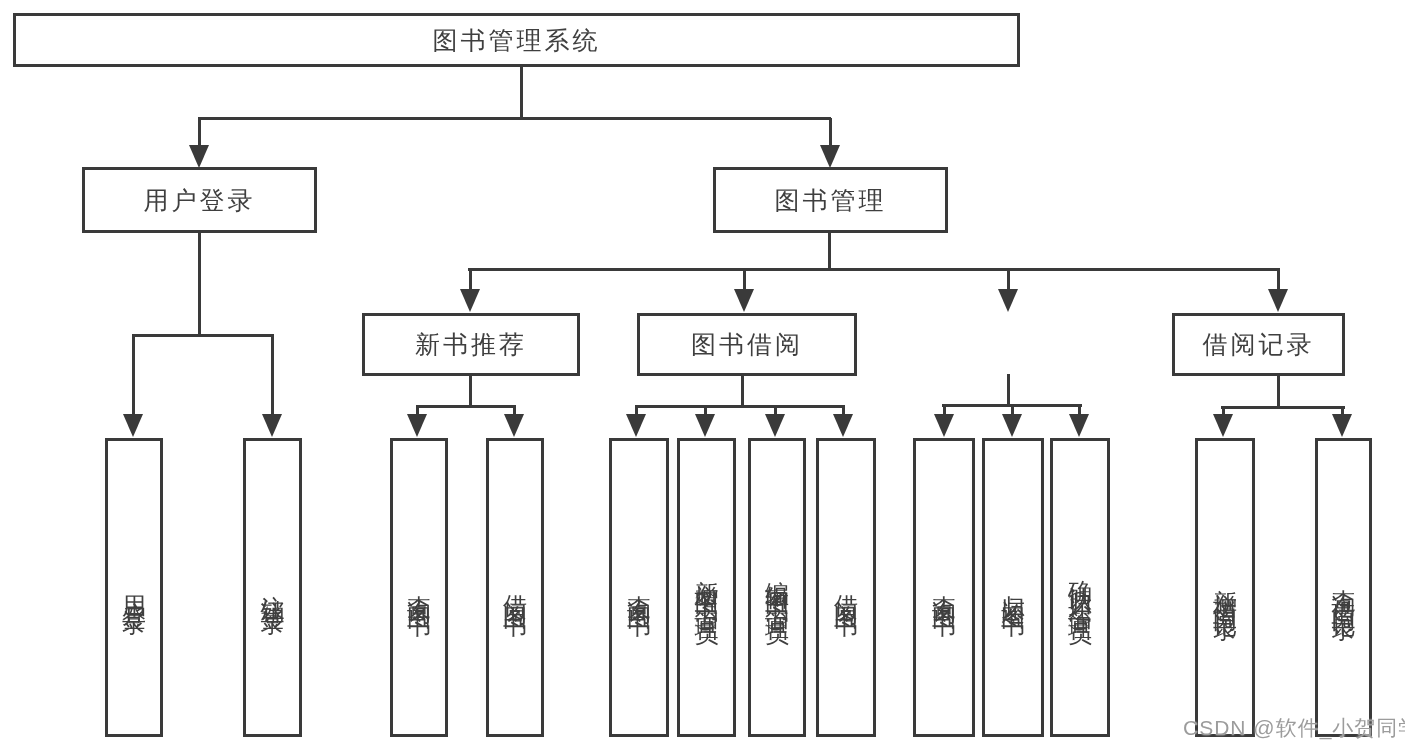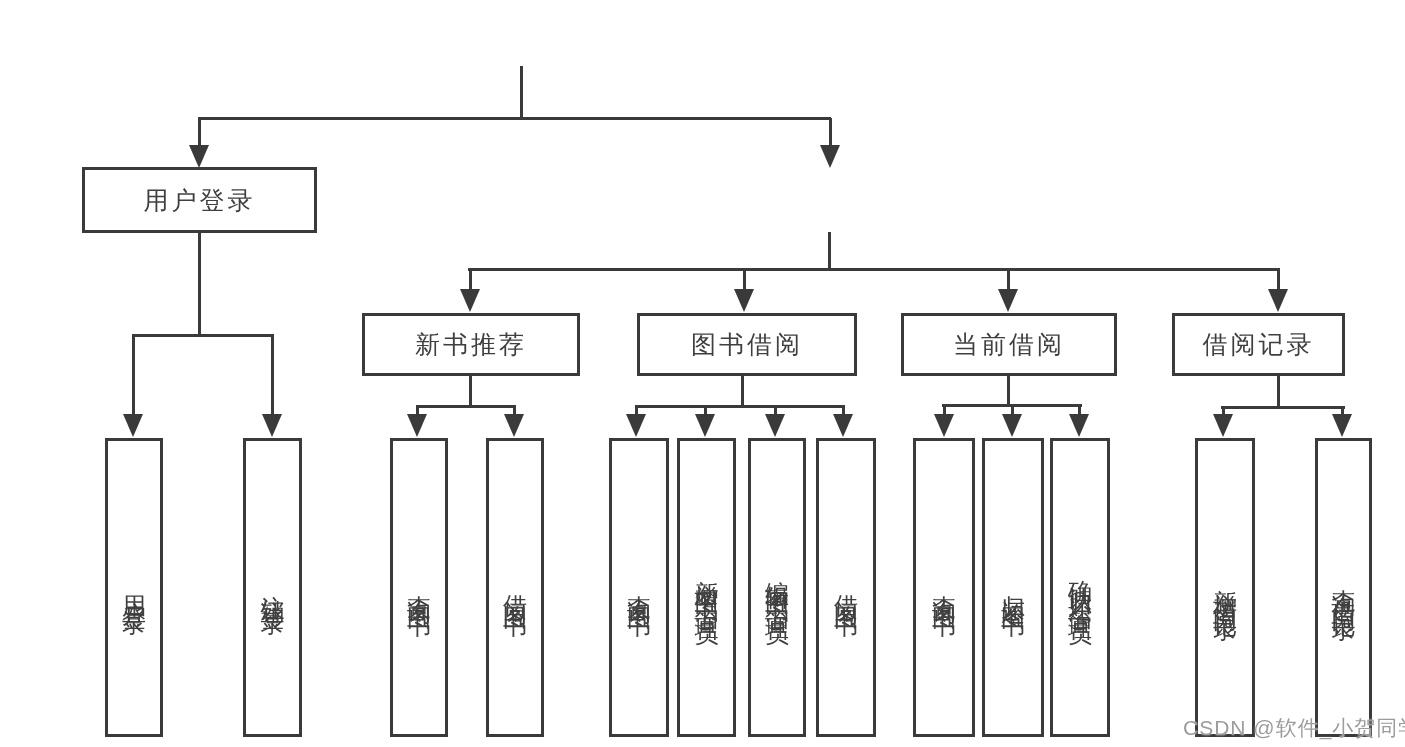--- a/index.html
+++ b/index.html
@@ -67,30 +67,36 @@
     white-space: nowrap;
     z-index: 10;
     text-shadow: 0 0 2px #ffffff;
   }
 </style>
 </head>
 <body>
 
 <div class="canvas">
 
+  <div class="node" style="left:13px; top:13px; width:1007px; height:54px;">
+    <span class="lbl">图书管理系统</span>
+  </div>
 
   <div class="vl" style="left:520px; top:66px; height:53px;"></div>
   <div class="hl" style="left:198px; top:117px; width:633px;"></div>
   <div class="vl" style="left:198px; top:118px; height:28px;"></div>
   <div class="ah" style="left:189px; top:145px;"></div>
   <div class="vl" style="left:829px; top:118px; height:28px;"></div>
   <div class="ah" style="left:820px; top:145px;"></div>
 
   <div class="node" style="left:82px; top:167px; width:235px; height:66px;">
     <span class="lbl">用户登录</span>
+  </div>
+  <div class="node" style="left:713px; top:167px; width:235px; height:66px;">
+    <span class="lbl">图书管理</span>
   </div>
 
   <div class="vl" style="left:198px; top:232px; height:104px;"></div>
   <div class="hl" style="left:132px; top:334px; width:142px;"></div>
   <div class="vl" style="left:132px; top:335px; height:80px;"></div>
   <div class="ah" style="left:123px; top:414px;"></div>
   <div class="vl" style="left:271px; top:335px; height:80px;"></div>
   <div class="ah" style="left:262px; top:414px;"></div>
 
   <div class="vl" style="left:828px; top:232px; height:38px;"></div>
@@ -103,23 +109,20 @@
   <div class="ah" style="left:998px; top:289px;"></div>
   <div class="vl" style="left:1277px; top:269px; height:21px;"></div>
   <div class="ah" style="left:1268px; top:289px;"></div>
 
   <div class="node" style="left:637px; top:313px; width:220px; height:63px;">
     <span class="lbl">图书借阅</span>
   </div>
   <div class="node" style="left:362px; top:313px; width:218px; height:63px;">
     <span class="lbl">新书推荐</span>
   </div>
-  <div class="node" style="left:901px; top:313px; width:216px; height:63px;">
-    <span class="lbl">当前借阅</span>
-  </div>
   <div class="node" style="left:1172px; top:313px; width:173px; height:63px;">
     <span class="lbl">借阅记录</span>
   </div>
 
   <div class="vl" style="left:469px; top:374px; height:33px;"></div>
   <div class="hl" style="left:416px; top:405px; width:100px;"></div>
   <div class="vl" style="left:416px; top:406px; height:10px;"></div>
   <div class="ah" style="left:407px; top:414px;"></div>
   <div class="vl" style="left:513px; top:406px; height:10px;"></div>
   <div class="ah" style="left:504px; top:414px;"></div>

